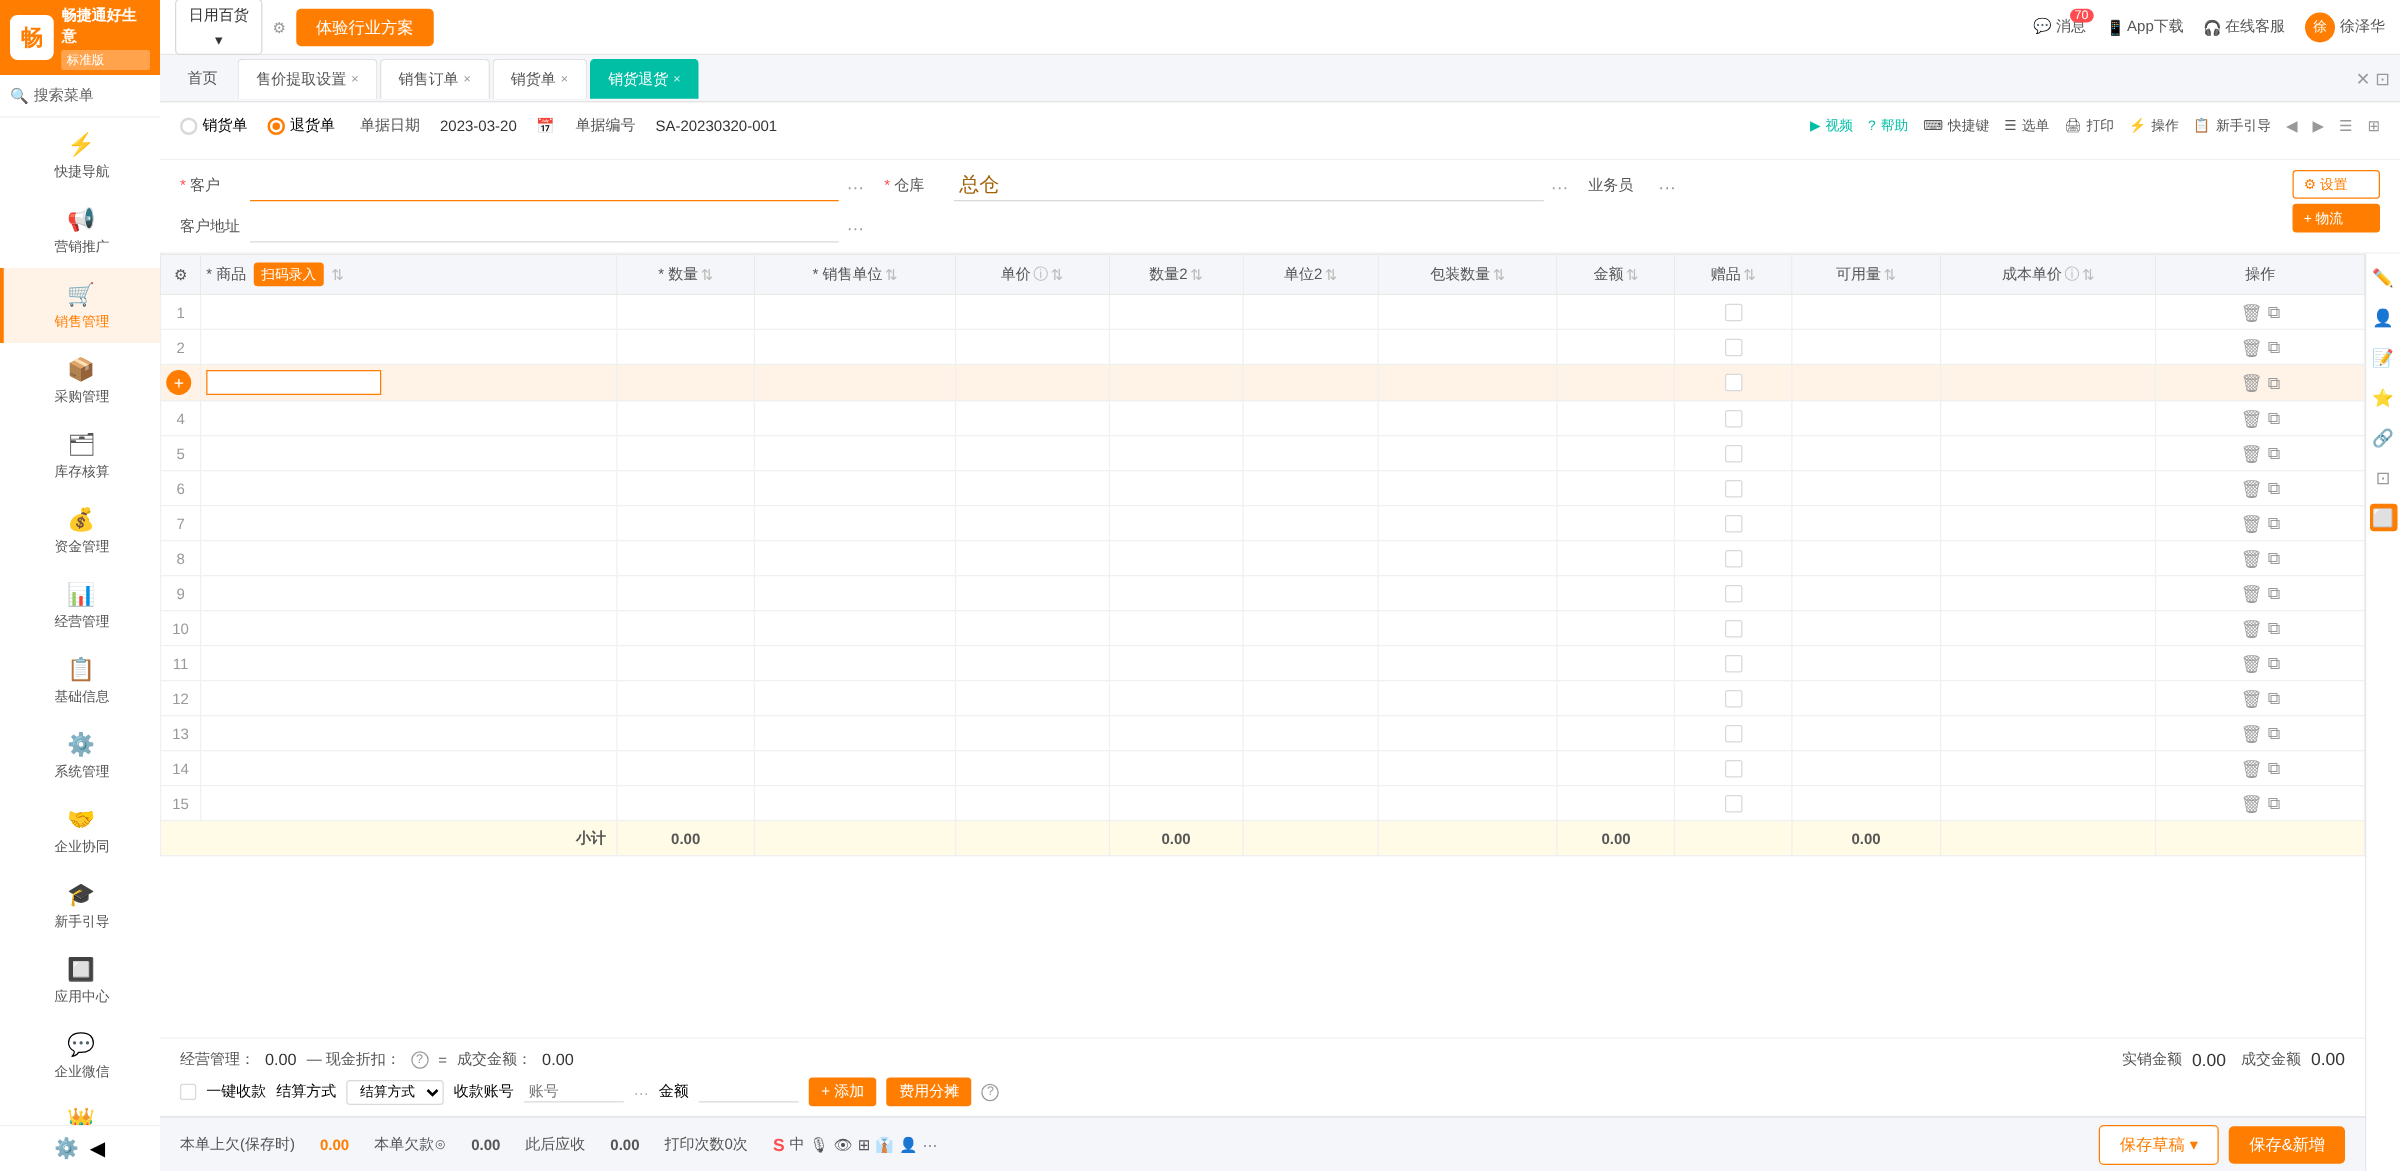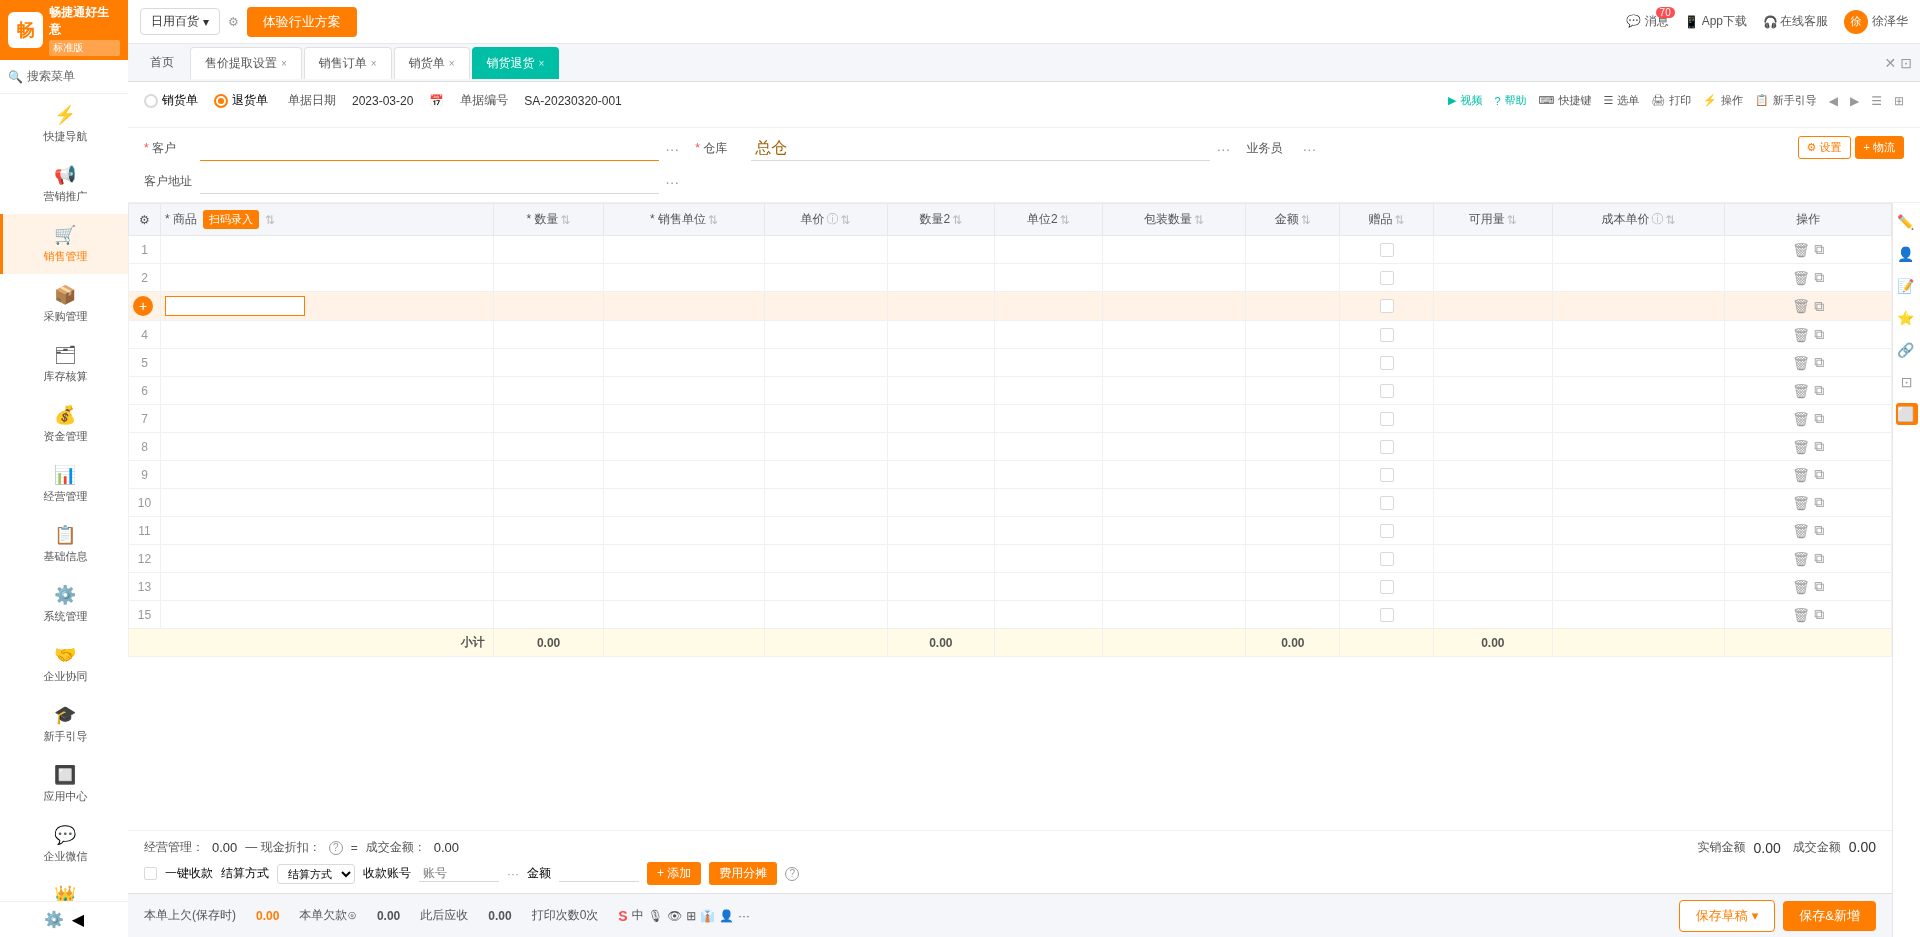--- a/index.html
+++ b/index.html
@@ -16,21 +16,21 @@
     .sidebar-item.active { background: #fff3e8; color: #ff7d00; border-left: 3px solid #ff7d00; }
     .sidebar-item-icon { font-size: 18px; }
     .sidebar-bottom { border-top: 1px solid #f0f0f0; padding: 8px; display: flex; gap: 8px; align-items: center; justify-content: center; }
 
     
     .main { flex: 1; display: flex; flex-direction: column; height: 937px; overflow: hidden; }
 
     
     .topbar { background: #fff; height: 44px; display: flex; align-items: center; justify-content: space-between; padding: 0 12px; border-bottom: 1px solid #e8e8e8; }
     .topbar-left { display: flex; align-items: center; gap: 8px; }
-    .topbar-select { display: flex; align-items: center; gap: 4px; padding: 4px 10px; border: 1px solid #d9d9d9; border-radius: 4px; cursor: pointer; font-size: 12px; color: #333; background: #fff; }
+    .topbar-select { display: flex; align-items: center; gap: 4px; padding: 4px 10px; border: 1px solid #d9d9d9; border-radius: 4px; cursor: pointer; font-size: 12px; color: #333; background: #fff; flex-direction: column; }
     .topbar-btn-orange { background: #ff7d00; color: #fff; border: none; padding: 6px 16px; border-radius: 4px; cursor: pointer; font-size: 13px; }
     .topbar-right { display: flex; align-items: center; gap: 16px; color: #555; font-size: 12px; }
     .topbar-badge { position: relative; }
     .badge-count { position: absolute; top: -6px; right: -6px; background: #ff4d4f; color: #fff; border-radius: 9px; font-size: 10px; padding: 0 4px; min-width: 16px; text-align: center; }
     .topbar-user { display: flex; align-items: center; gap: 4px; }
     .avatar { width: 24px; height: 24px; background: #ff7d00; border-radius: 50%; display: flex; align-items: center; justify-content: center; color: #fff; font-size: 11px; }
 
     
     .tabbar { background: #f5f6fa; display: flex; align-items: center; border-bottom: 1px solid #e0e0e0; padding: 0 8px; height: 38px; gap: 2px; }
     .tab { display: flex; align-items: center; gap: 4px; padding: 6px 14px; background: #fff; border: 1px solid #e0e0e0; border-bottom: none; border-radius: 4px 4px 0 0; cursor: pointer; font-size: 12px; color: #555; height: 32px; }
@@ -327,21 +327,21 @@
           <span class="field-dots">···</span>
         </div>
 
         <div class="form-field">
           <span class="field-label">客户地址</span>
           <input class="field-input" type="text" value="" style="">
           <span class="field-dots">···</span>
         </div>
         <div></div>
       </div>
-      <div style="display:flex;gap:4px;min-width:70px;">
+      <div style="display:flex;flex-direction:column;gap:4px;min-width:70px;">
         <button class="form-right-btn" style="border-color:#ff7d00;color:#ff7d00;">⚙ 设置</button>
         <button class="form-right-btn orange">+ 物流</button>
       </div>
     </div>
 
     <div class="content-body">
       <div class="content-main">
         <div class="table-container">
           <table class="data-table">
             <thead>
@@ -731,20 +731,46 @@
       <td>
         <div class="action-icons">
           <span class="icon-btn" title="删除">🗑</span>
           <span class="icon-btn" title="复制">⧉</span>
         </div>
       </td>
     </tr>
                 <tr>
       <td>
         <span class="row-num">13</span>
+      </td>
+      <td style="text-align:left;">
+        
+      </td>
+      <td></td>
+      <td></td>
+      <td></td>
+      <td></td>
+      <td></td>
+      <td></td>
+      <td></td>
+      <td>
+        <span class="checkbox"></span>
+      </td>
+      <td></td>
+      <td></td>
+      <td>
+        <div class="action-icons">
+          <span class="icon-btn" title="删除">🗑</span>
+          <span class="icon-btn" title="复制">⧉</span>
+        </div>
+      </td>
+    </tr>
+                <tr>
+      <td>
+        <span class="row-num">14</span>
       </td>
       <td style="text-align:left;">
         
       </td>
       <td></td>
       <td></td>
       <td></td>
       <td></td>
       <td></td>
       <td></td>

